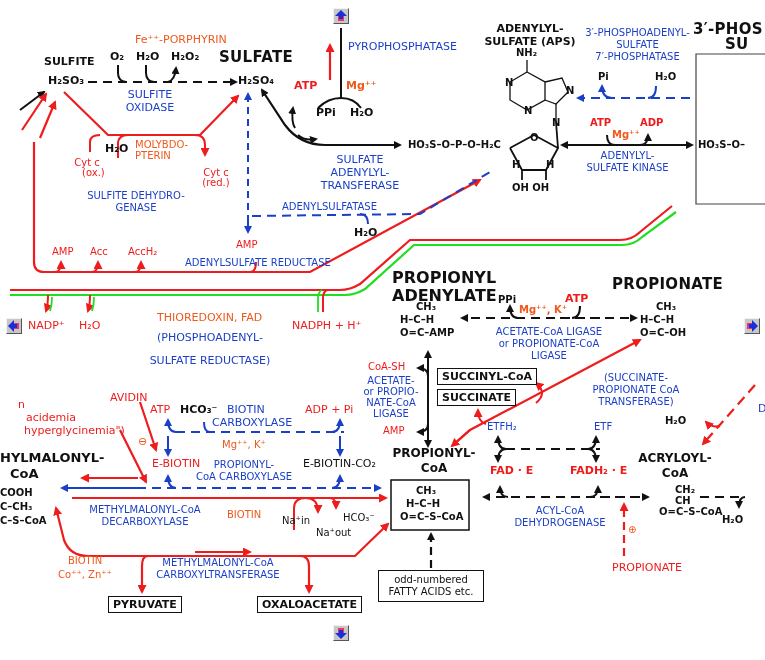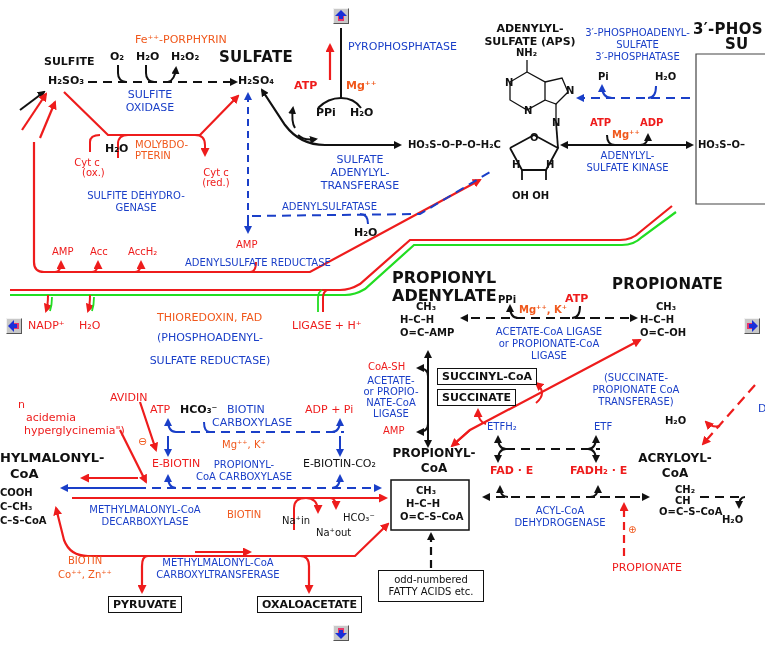--- a/index.html
+++ b/index.html
@@ -248,46 +248,46 @@
   </div>
 <div class="t blk sm bold" style="left:408px;top:140px;">HO₃S–O–P–O–H₂C</div>
 <div class="t blk sm bold" style="left:516px;top:48px;">NH₂</div>
 <div class="t blk sm bold" style="left:505px;top:78px;">N</div>
 <div class="t blk sm bold" style="left:524px;top:106px;">N</div>
 <div class="t blk sm bold" style="left:566px;top:86px;">N</div>
 <div class="t blk sm bold" style="left:552px;top:118px;">N</div>
 <div class="t blk sm bold" style="left:530px;top:133px;">O</div>
 <div class="t blk sm bold" style="left:512px;top:160px;">H</div>
 <div class="t blk sm bold" style="left:546px;top:160px;">H</div>
-<div class="t blk sm bold" style="left:512px;top:191px;text-align:center;">OH  OH</div>
+<div class="t blk sm bold" style="left:512px;top:183px;text-align:center;">OH  OH</div>
 <div class="t blu sm ctr" style="left:580px;top:28px;width:115px;">
     <div>3′-PHOSPHOADENYL-</div>
     <div style="margin-top:2px">SULFATE</div>
-    <div style="margin-top:2px">3′-PHOSPHATASE</div>
+    <div style="margin-top:2px">7′-PHOSPHATASE</div>
   </div>
 <div class="t blk sm bold" style="left:598px;top:72px;">Pi</div>
 <div class="t blk sm bold" style="left:655px;top:72px;">H₂O</div>
 <div class="t red sm bold" style="left:590px;top:118px;">ATP</div>
 <div class="t red sm bold" style="left:640px;top:118px;">ADP</div>
 <div class="t org sm bold" style="left:612px;top:130px;">Mg⁺⁺</div>
 <div class="t blu sm ctr" style="left:570px;top:151px;width:115px;">
     <div>ADENYLYL-</div>
     <div style="margin-top:2px">SULFATE KINASE</div>
   </div>
 <div class="t blk big" style="left:693px;top:22px;">3′-PHOS</div>
 <div class="t blk big" style="left:725px;top:37px;">SU</div>
 <div class="t blk sm bold" style="left:698px;top:140px;">HO₃S–O–</div>
 <div class="t red mid" style="left:28px;top:320px;">NADP⁺</div>
 <div class="t red mid" style="left:79px;top:320px;">H₂O</div>
 <div class="t org mid" style="left:157px;top:312px;">THIOREDOXIN, FAD</div>
 <div class="t blu mid ctr" style="left:145px;top:332px;width:130px;">
     <div>(PHOSPHOADENYL-</div>
     <div style="margin-top:12px">SULFATE REDUCTASE)</div>
   </div>
-<div class="t red mid" style="left:292px;top:320px;">LIGASE + H⁺</div>
+<div class="t red mid" style="left:292px;top:320px;">NADPH + H⁺</div>
 
 <div class="t blk mid bold ctr" style="left:392px;top:270px;width:96px;font-size:16px;">
     <div>PROPIONYL</div>
     <div style="margin-top:2px">ADENYLATE</div>
   </div>
 <div class="t blk sm bold" style="left:400px;top:300px;line-height:13px;">
     <div style="padding-left:16px">CH₃</div>
     <div>H–C–H</div>
     <div>O=C–AMP</div>
   </div>

